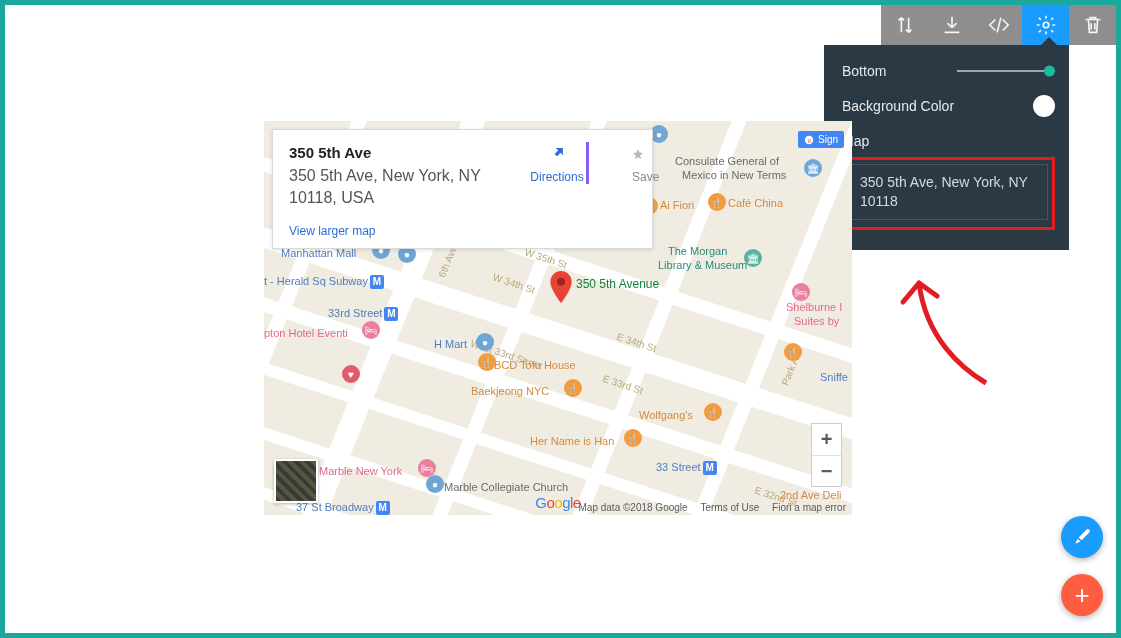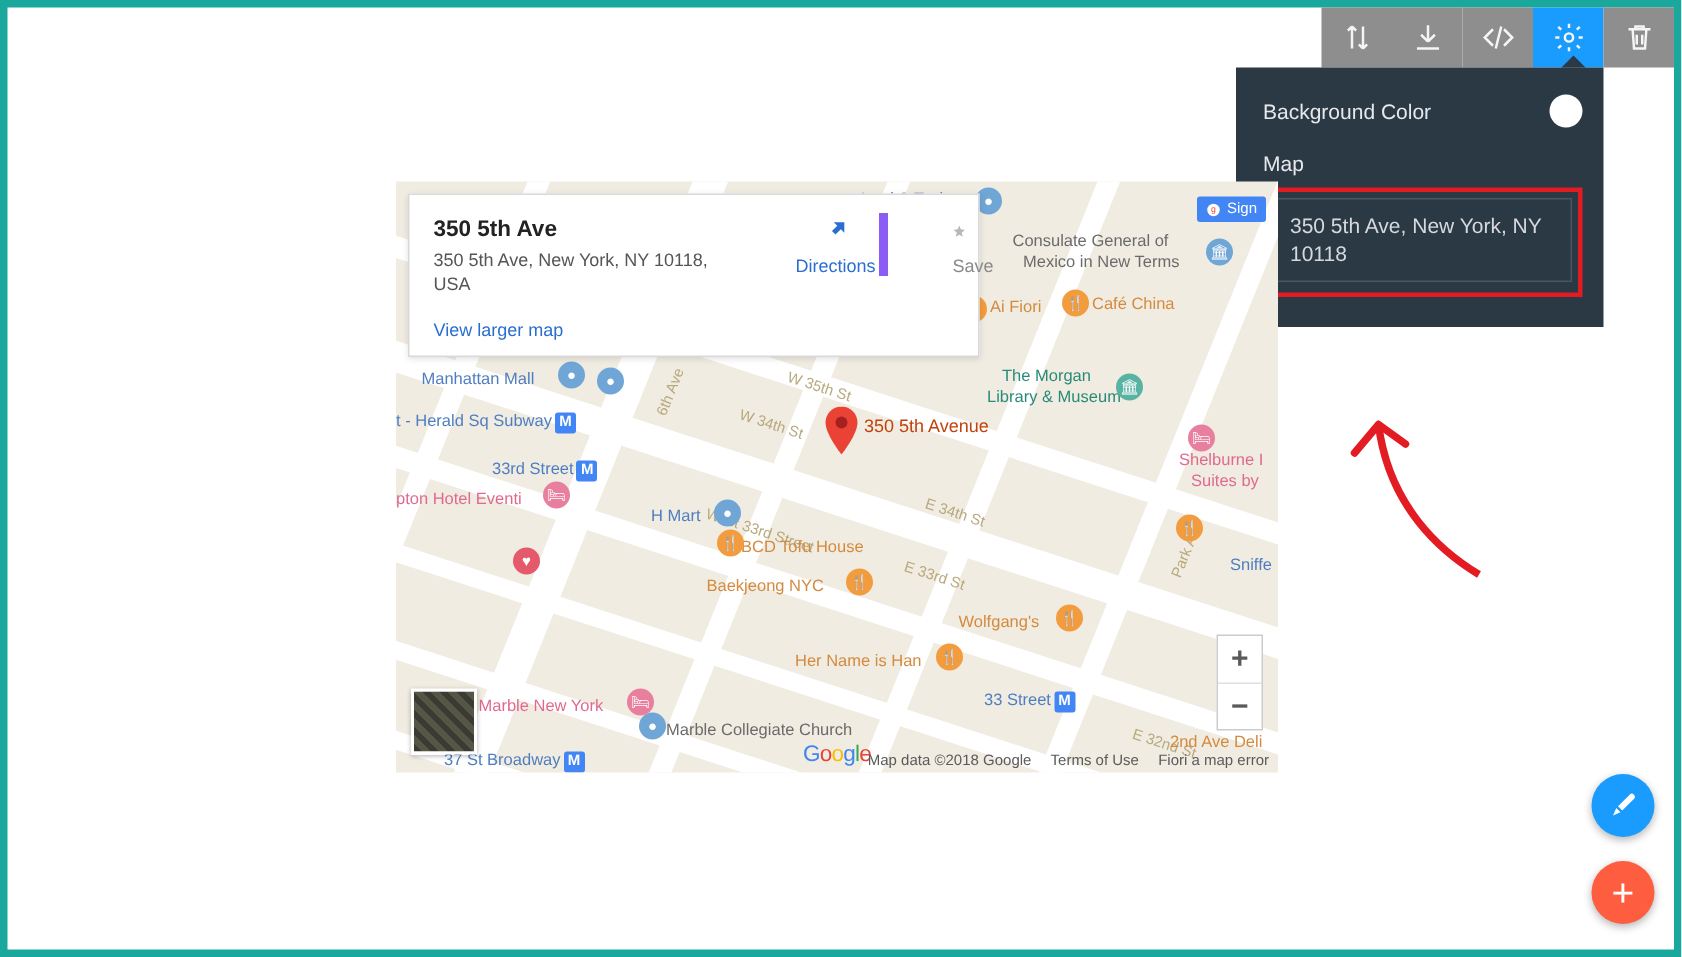--- a/index.html
+++ b/index.html
@@ -35,39 +35,39 @@
   .road-label { position: absolute; color: #b8a97e; font-size: 10px; white-space: nowrap; }
   .poi { position: absolute; font-size: 11px; white-space: nowrap; }
   .poi-blue { color: #4f7ec0; }
   .poi-pink { color: #e06a8f; text-align: right; }
   .poi-orange { color: #d48a3f; }
   .poi-teal { color: #2a8a7a; }
   .poi-grey { color: #6b6b6b; }
 
   .marker { position: absolute; width: 22px; height: 32px; }
   .marker svg { width: 100%; height: 100%; }
-  .marker-label { position: absolute; left: 26px; top: 6px; color: #c2410c; font-size: 12px; white-space: nowrap; }
+  .marker-label { position: absolute; left: 26px; top: 6px; color: #15803d; font-size: 12px; white-space: nowrap; }
 
   .pin { position: absolute; width: 18px; height: 18px; border-radius: 50%; display: flex; align-items: center; justify-content: center; font-size: 10px; color: #fff; }
   .pin-orange { background: #f29c3e; }
   .pin-blue { background: #6fa6d6; }
   .pin-pink { background: #e97f9f; }
   .pin-teal { background: #58b3a3; }
   .pin-red { background: #e45a6a; }
 
   .metro { display: inline-block; width: 14px; height: 14px; background: #4285f4; color: #fff; font-size: 10px; font-weight: bold; text-align: center; line-height: 14px; border-radius: 2px; margin-left: 2px; }
 
   
   .info-card { position: absolute; top: 8px; left: 8px; width: 381px; background: #fff; border: 1px solid #d9d9d9; padding: 14px 12px 10px 16px; box-shadow: 0 1px 4px rgba(0,0,0,.12); }
   .info-title { font-size: 15px; font-weight: bold; color: #222; margin-bottom: 4px; }
-  .info-addr { font-size: 12px; color: #555; line-height: 1.35; max-width: 200px; }
+  .info-addr { font-size: 16px; color: #555; line-height: 1.35; max-width: 200px; }
   .info-link { font-size: 12px; color: #2a6fcf; margin-top: 16px; display: inline-block; cursor: pointer; }
   .info-actions { position: absolute; top: 12px; right: 8px; display: flex; }
   .info-act { width: 58px; text-align: center; font-size: 12px; cursor: pointer; }
-  .info-act + .info-act { border-left: 6px solid #8b5cf6; padding-left: 43px; }
+  .info-act + .info-act { border-left: 3px solid #8b5cf6; padding-left: 43px; }
   .info-act-icon { height: 24px; display: flex; align-items: center; justify-content: center; margin-bottom: 4px; }
   .info-act.dir { color: #2a6fcf; margin-left: 48px; }
   .info-act.save { color: #8a8a8a; }
 
   .sign-badge { position: absolute; top: 10px; right: 8px; background: #4285f4; color: #fff; font-size: 10px; padding: 3px 6px; border-radius: 2px; display: flex; align-items: center; gap: 4px; }
 
   .zoom { position: absolute; right: 10px; bottom: 28px; width: 31px; background: #fff; border: 1px solid #ccc; }
   .zoom-btn { height: 31px; display: flex; align-items: center; justify-content: center; color: #5a5a5a; font-size: 20px; cursor: pointer; font-weight: bold; }
   .zoom-btn + .zoom-btn { border-top: 1px solid #e0e0e0; }
 
@@ -112,20 +112,27 @@
       </svg>
   </div>
   <div class="tool-btn grey">
     <svg class="tool-svg" viewBox="0 0 24 24">
         <path d="M4 6h16M9 6V4h6v2M7 6l1 14h8l1-14M10 10v7M14 10v7"></path>
       </svg>
   </div>
 </div>
 
 <div class="panel">
+  <div class="panel-row">
+    <span class="panel-label">Bottom</span>
+    <div class="slider">
+        <div class="slider-track"></div>
+        <div class="slider-thumb"></div>
+      </div>
+  </div>
   <div class="panel-row">
     <span class="panel-label">Background Color</span>
     <div class="color-swatch"></div>
   </div>
   <div class="panel-section-label">Map</div>
   <div class="map-input-wrap">
     <textarea class="map-textarea" style="">350 5th Ave, New York, NY 10118</textarea>
   </div>
 </div>
 

